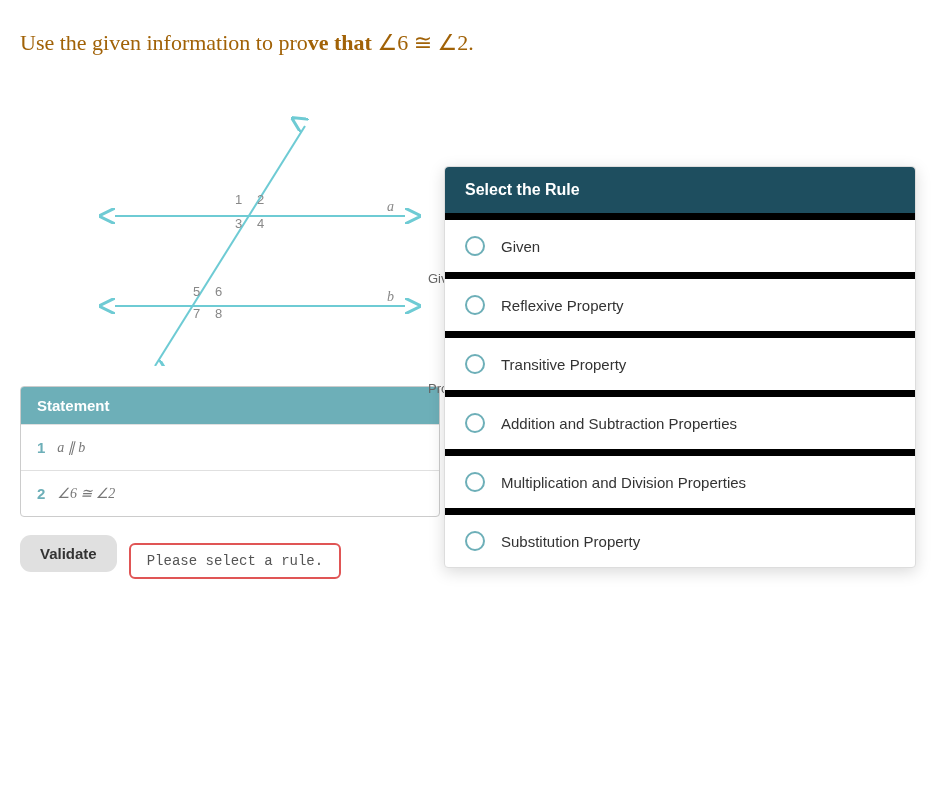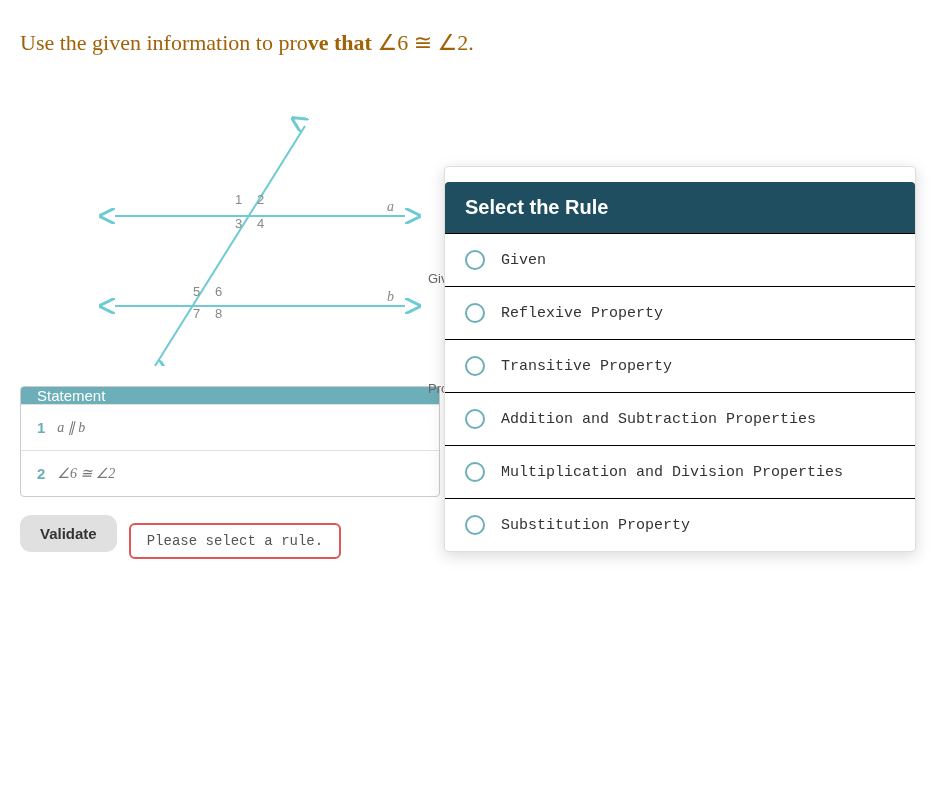--- a/index.html
+++ b/index.html
@@ -52,24 +52,24 @@
     .proof-table {
       margin-top: 10px;
       border: 1px solid #ccc;
       border-radius: 4px;
       overflow: hidden;
       width: 420px;
     }
     .proof-table-header {
       background: #6dafb8;
       color: #fff;
-      padding: 0 16px;
-      font-size: 15px;
-      font-family: Arial, sans-serif;
-      font-weight: 400;
+      padding: 10px 16px;
+      font-size: 15px;
+      font-family: Arial, sans-serif;
+      font-weight: 700;
     }
     .proof-table-row {
       display: flex;
       align-items: center;
       padding: 14px 16px;
       border-top: 1px solid #e0e0e0;
       font-size: 15px;
       color: #555;
     }
     .proof-table-row .row-num {
@@ -122,35 +122,34 @@
       background: #fff;
       border: 1px solid #ddd;
       border-radius: 4px;
       box-shadow: 0 4px 16px rgba(0,0,0,0.15);
       z-index: 10;
     }
     .rule-selector-header {
       background: #1e4e5f;
       color: #fff;
       padding: 14px 20px;
-      font-size: 20px;
+      font-size: 16px;
       font-weight: 600;
       font-family: Arial, sans-serif;
       border-radius: 4px 4px 0 0;
-      margin-top: 15px;
     }
     .rule-option {
       display: flex;
       align-items: center;
       padding: 16px 20px;
-      border-top: 1px solid #000000;
+      border-top: 7px solid #000000;
       cursor: pointer;
       font-size: 15px;
       color: #333;
-      font-family: Liberation Mono, monospace;
+      font-family: Liberation Sans, sans-serif;
     }
     .radio-circle {
       width: 20px;
       height: 20px;
       border-radius: 50%;
       border: 2px solid #6dafb8;
       margin-right: 16px;
       flex-shrink: 0;
       background: #fff;
     }

